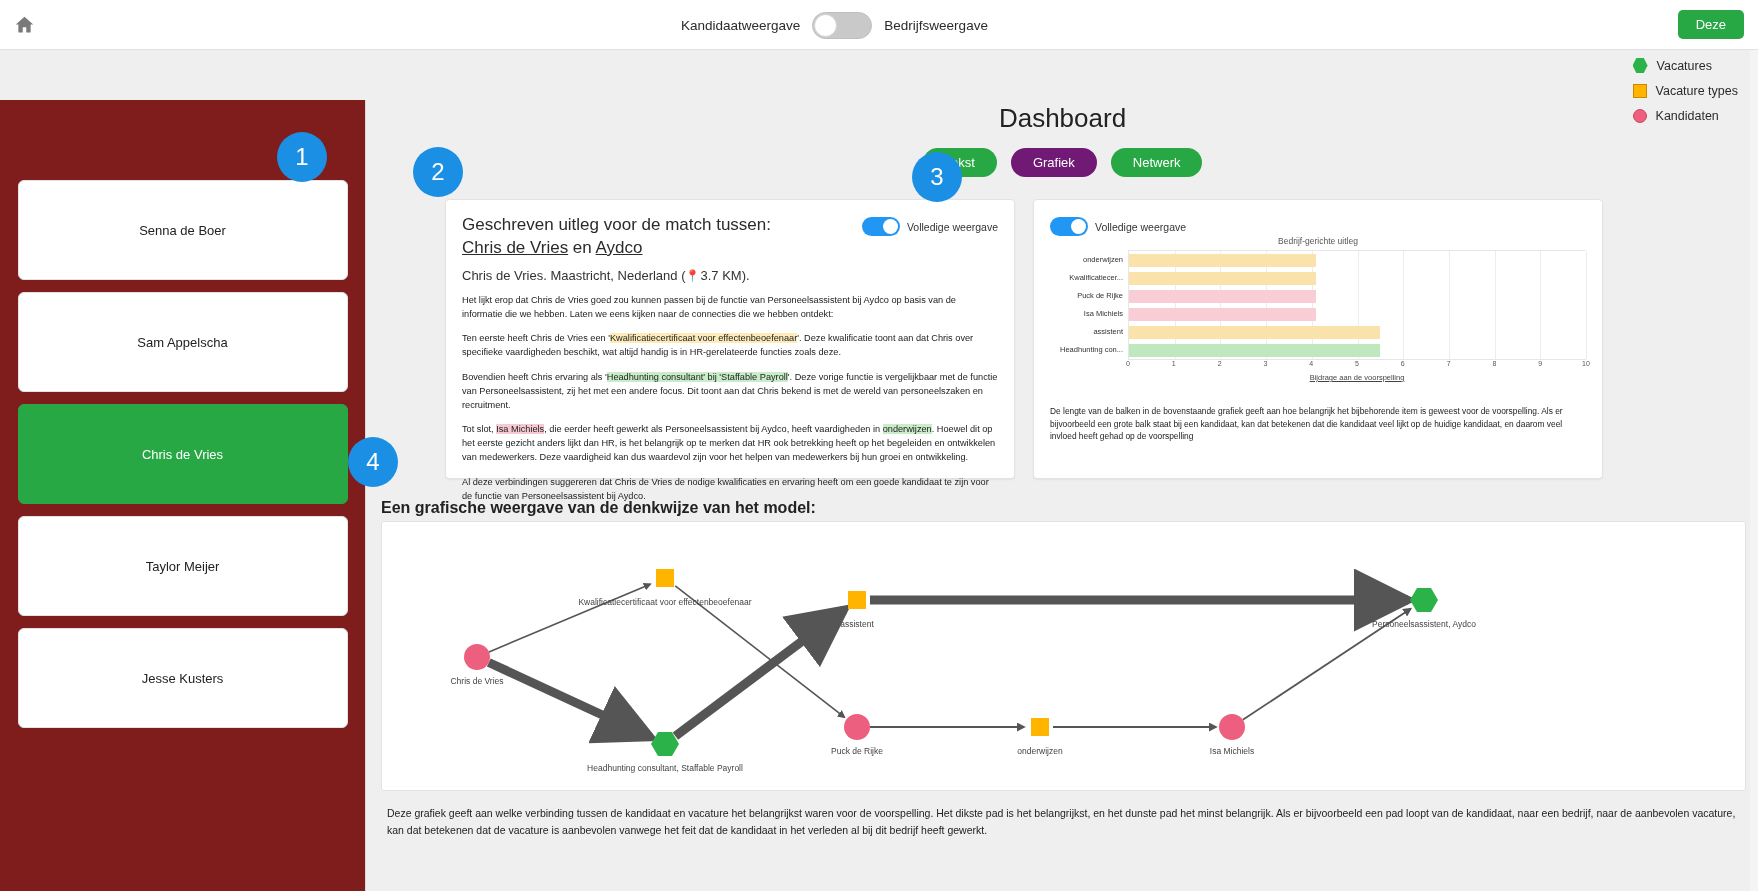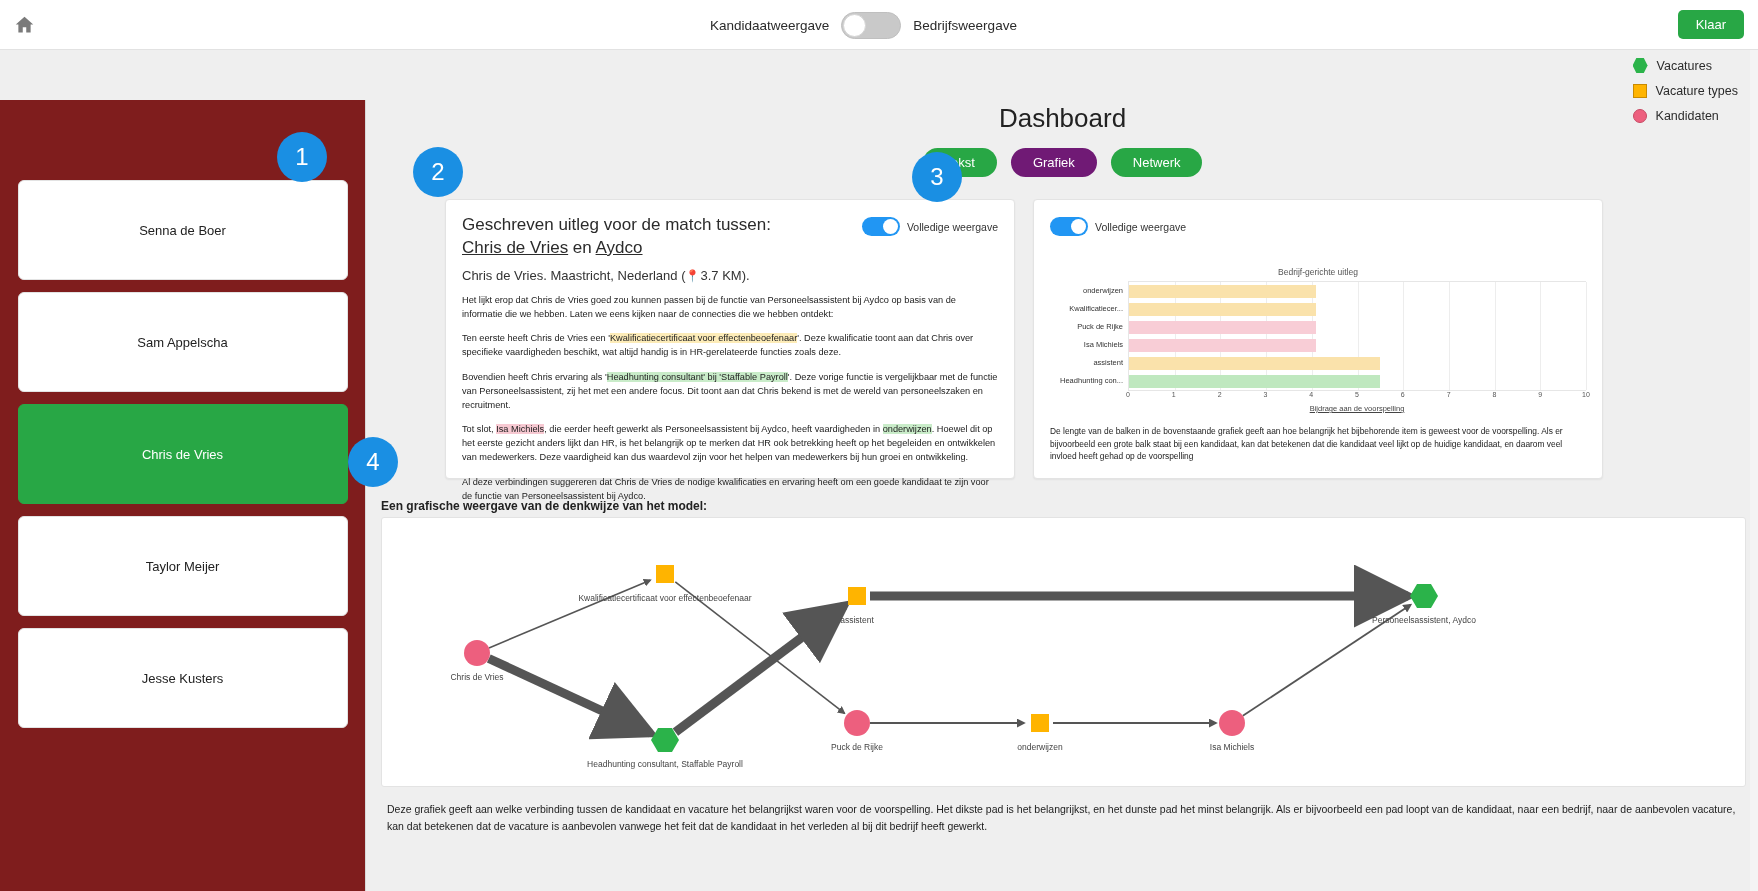--- a/index.html
+++ b/index.html
@@ -15,21 +15,21 @@
     position: absolute; top: 0; left: 0;
     width: 1758px; height: 50px;
     background: #ffffff;
     border-bottom: 1px solid #e2e2e2;
     display: flex; align-items: center;
   }
   .home-icon { margin-left: 10px; width: 28px; height: 28px; display:flex; align-items:center; justify-content:center; cursor:pointer;}
   .home-icon svg { width: 21px; height: 21px; fill: #7a7a7a; }
 
   .toggle-group {
-    position: absolute; left: 710px; top: 12px;
+    position: absolute; left: 681px; top: 12px;
     display: flex; align-items: center; gap: 12px;
   }
   .toggle-label { font-size: 13.5px; color: #2b2b2b; }
   .switch {
     width: 60px; height: 27px; border-radius: 14px;
     background: #c9c9c9; position: relative; cursor: pointer;
     border: 1px solid #bfbfbf;
   }
   .switch .knob {
     position: absolute; left: 1px; top: 1px;
@@ -110,21 +110,21 @@
     width: 15px; height: 15px; border-radius: 50%; background: #fff;
   }
   .subline { font-size: 13px; color: #333; margin-top: 8px; }
   .pin { font-size: 12px; }
   .para { font-size: 9.2px; color: #222; line-height: 1.5; margin-top: 11px; }
   .hl-y { background: #fdecb8; }
   .hl-g { background: #c9ecc9; }
   .hl-p { background: #f7c9d2; }
 
   
-  .chart-title { text-align: center; font-size: 8.5px; color: #555; margin-top: 31px; }
+  .chart-title { text-align: center; font-size: 8.5px; color: #555; margin-top: 0; }
   .chart { display: flex; margin-top: 4px; }
   .cat-col { width: 78px; }
   .cat-lab {
     height: 18px; font-size: 7.5px; color: #333;
     display: flex; align-items: center; justify-content: flex-end;
     padding-right: 5px; white-space: nowrap; overflow: hidden;
   }
   .plot {
     flex: 1; position: relative; border-left: 1px solid #e6e6e6;
     border-top: 1px solid #e6e6e6; border-bottom: 1px solid #e6e6e6;
@@ -133,25 +133,25 @@
     position: absolute; top: 0; bottom: 0; width: 1px; background: #ededed;
   }
   .bar-row { height: 18px; display: flex; align-items: center; position: relative; z-index: 2; }
   .bar { height: 13px; }
   .bar.y { background: #fae2ab; }
   .bar.p { background: #f8cdd6; }
   .bar.g { background: #bfe8bf; }
   .xaxis { display: flex; margin-left: 78px; position: relative; height: 12px; }
   .xtick { position: absolute; font-size: 7px; color: #555; transform: translateX(-50%); }
   .xlabel { text-align: center; font-size: 7.5px; color: #444; margin-left: 78px; margin-top: 1px; text-decoration: underline; }
-  .chart-note { font-size: 8.4px; color: #222; line-height: 1.5; margin-top: 12px; }
+  .chart-note { font-size: 8.4px; color: #222; line-height: 1.5; margin-top: 23px; }
 
   
   .net-wrap { margin: 20px 12px 0 14px; }
-  .net-title { font-size: 12px; font-weight: bold; color: #222; margin-bottom: 4px; }
+  .net-title { font-size: 16px; font-weight: bold; color: #222; margin-bottom: 4px; }
   .net-box {
     background: #fff; border: 1px solid #e3e3e3; border-radius: 3px;
     height: 270px; position: relative; overflow: hidden;
   }
   .net-foot { font-size: 10.5px; color: #222; line-height: 1.6; margin-top: 14px; padding: 0 6px; }
 
   
   .badge {
     position: absolute; border-radius: 50%;
     background: #1a8fe3; color: #fff;
@@ -177,21 +177,21 @@
         <path d="M12 3 L2 12 h3 v9 h5 v-6 h4 v6 h5 v-9 h3 Z"></path>
       </svg>
   </div>
   <div class="toggle-group">
     <span class="toggle-label">Kandidaatweergave</span>
     <div class="switch">
         <div class="knob"></div>
       </div>
     <span class="toggle-label">Bedrijfsweergave</span>
   </div>
-  <button class="klaar-btn">Klaar</button>
+  <button class="klaar-btn">Deze</button>
 </div>
 
 <div class="legend">
   <div class="legend-row">
     <span class="sw-hex"></span>
     <span class="legend-label">Vacatures</span>
   </div>
   <div class="legend-row">
     <span class="sw-sq"></span>
     <span class="legend-label">Vacature types</span>

